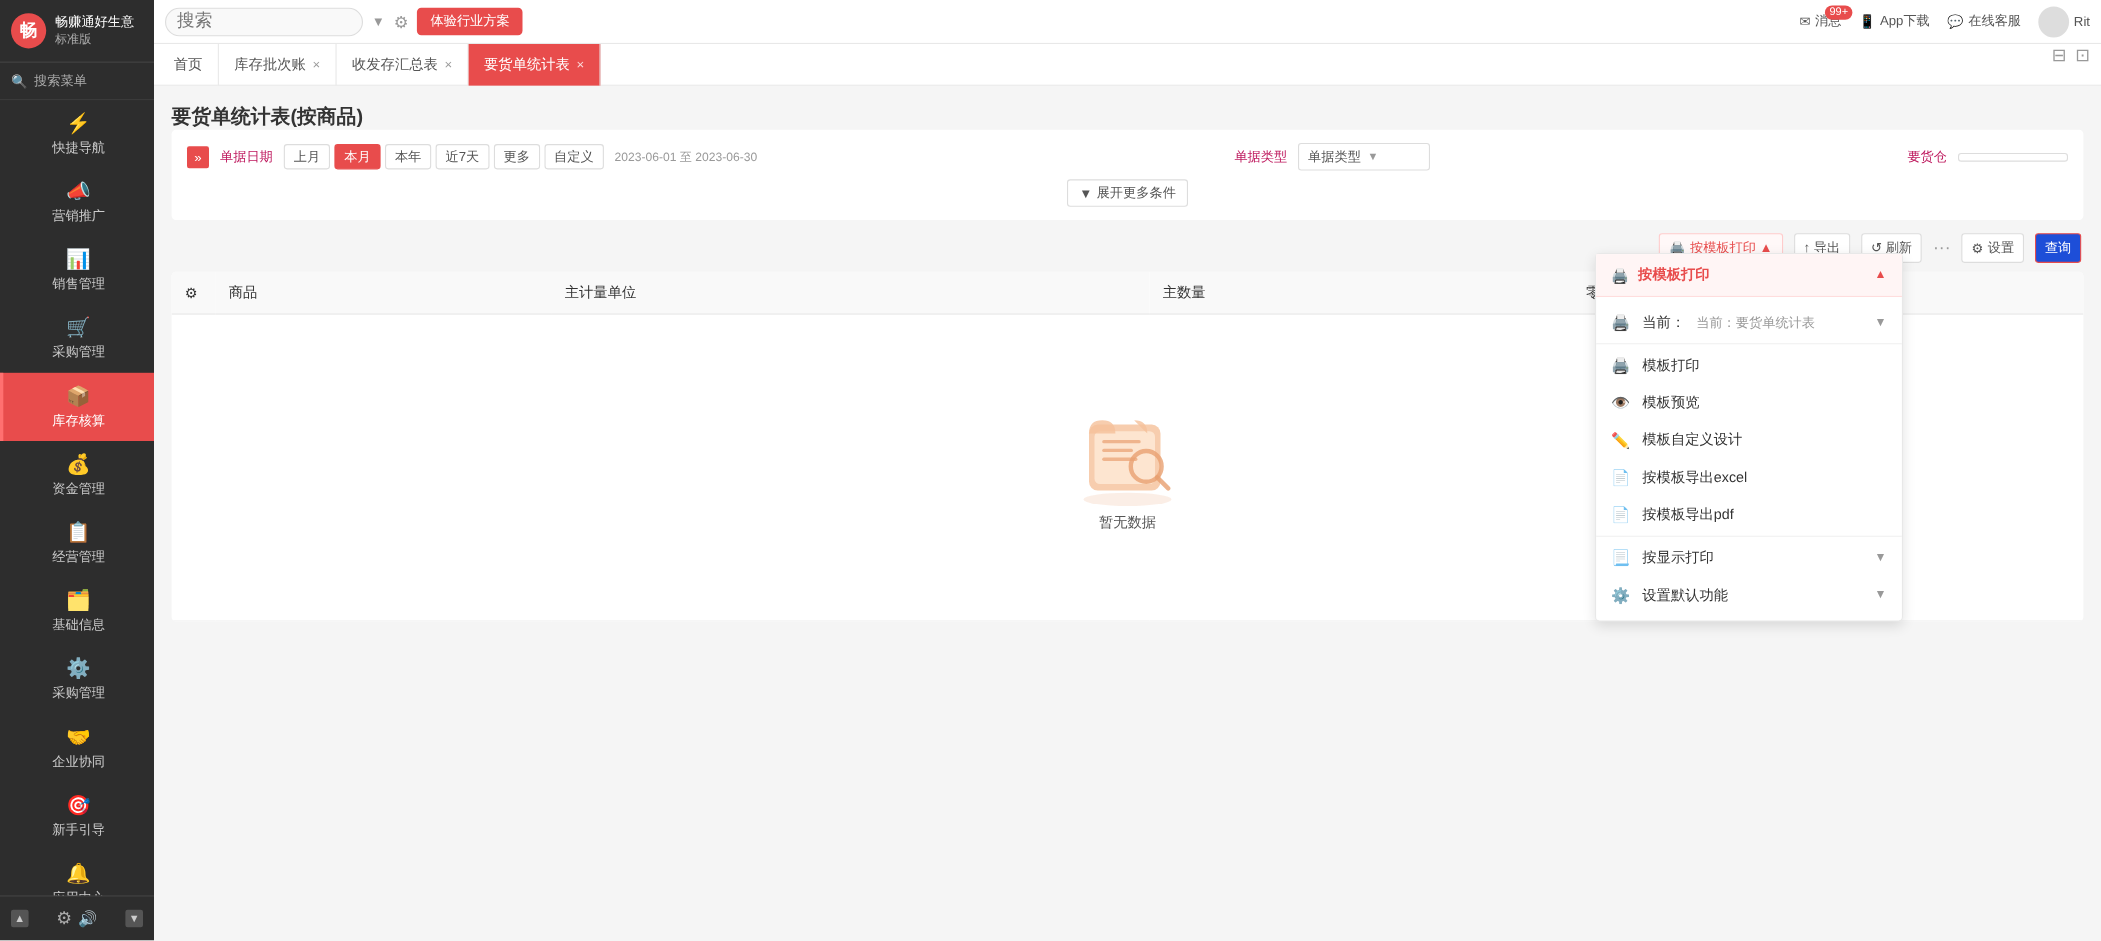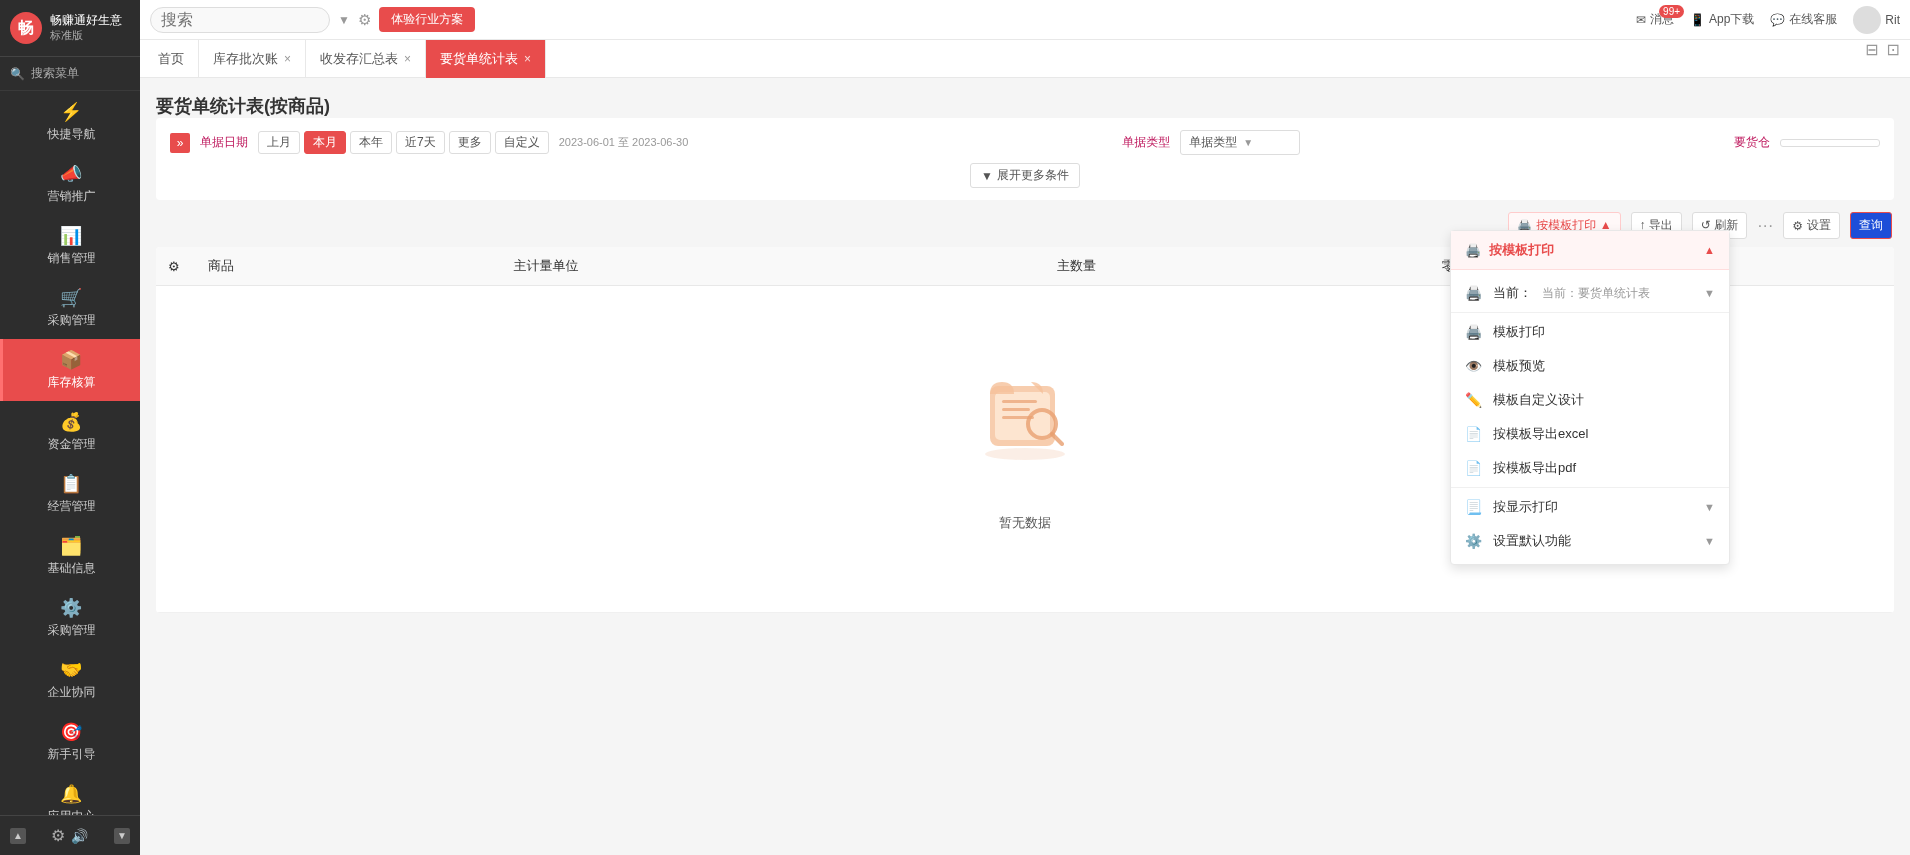--- a/index.html
+++ b/index.html
@@ -310,21 +310,20 @@
       border-bottom: 1px solid #f0f0f0;
     }
 
     
     .empty-state {
       display: flex;
       flex-direction: column;
       align-items: center;
       justify-content: center;
       padding: 80px 0;
-      gap: 48px;
     }
     .print-dropdown {
       position: absolute;
       top: 152px;
       right: 180px;
       width: 280px;
       background: #fff;
       border: 1px solid #e8e8e8;
       border-radius: 4px;
       box-shadow: 0 4px 12px rgba(0,0,0,0.12);

